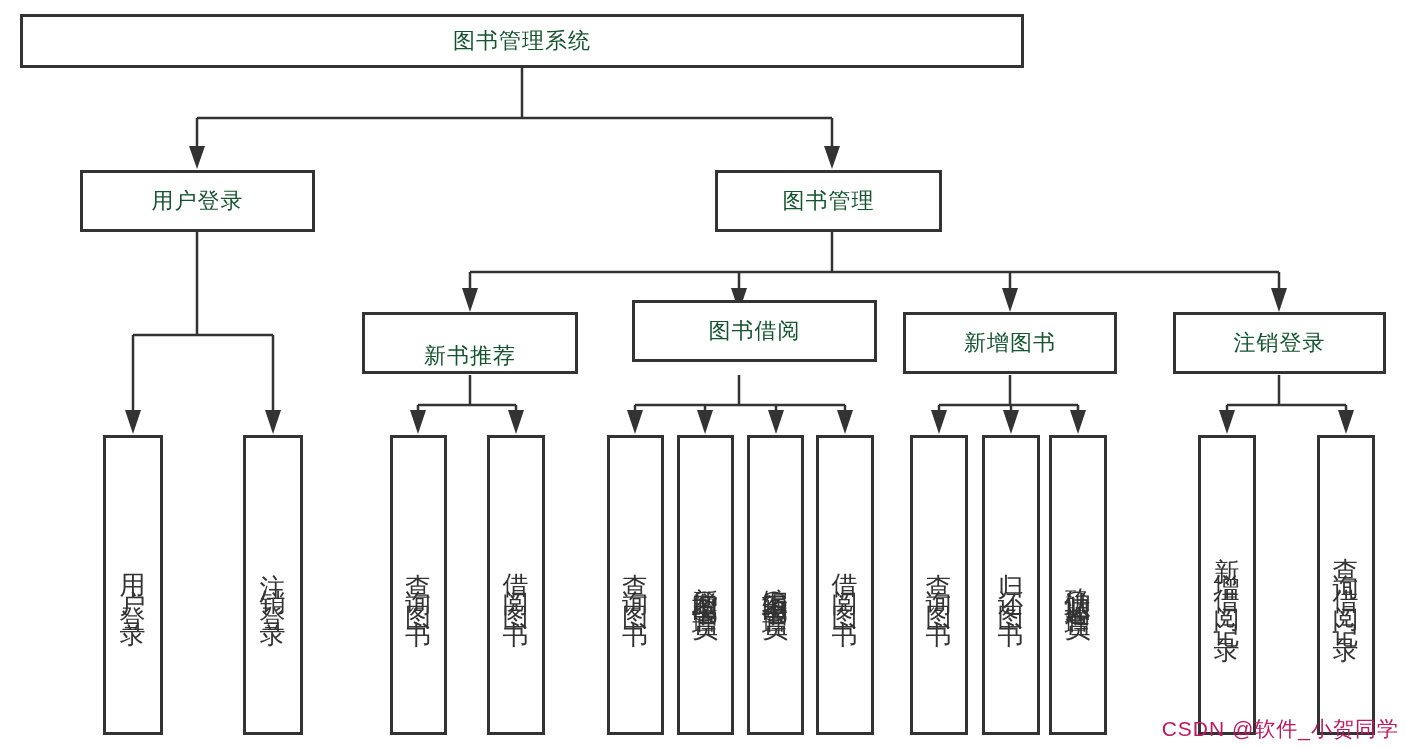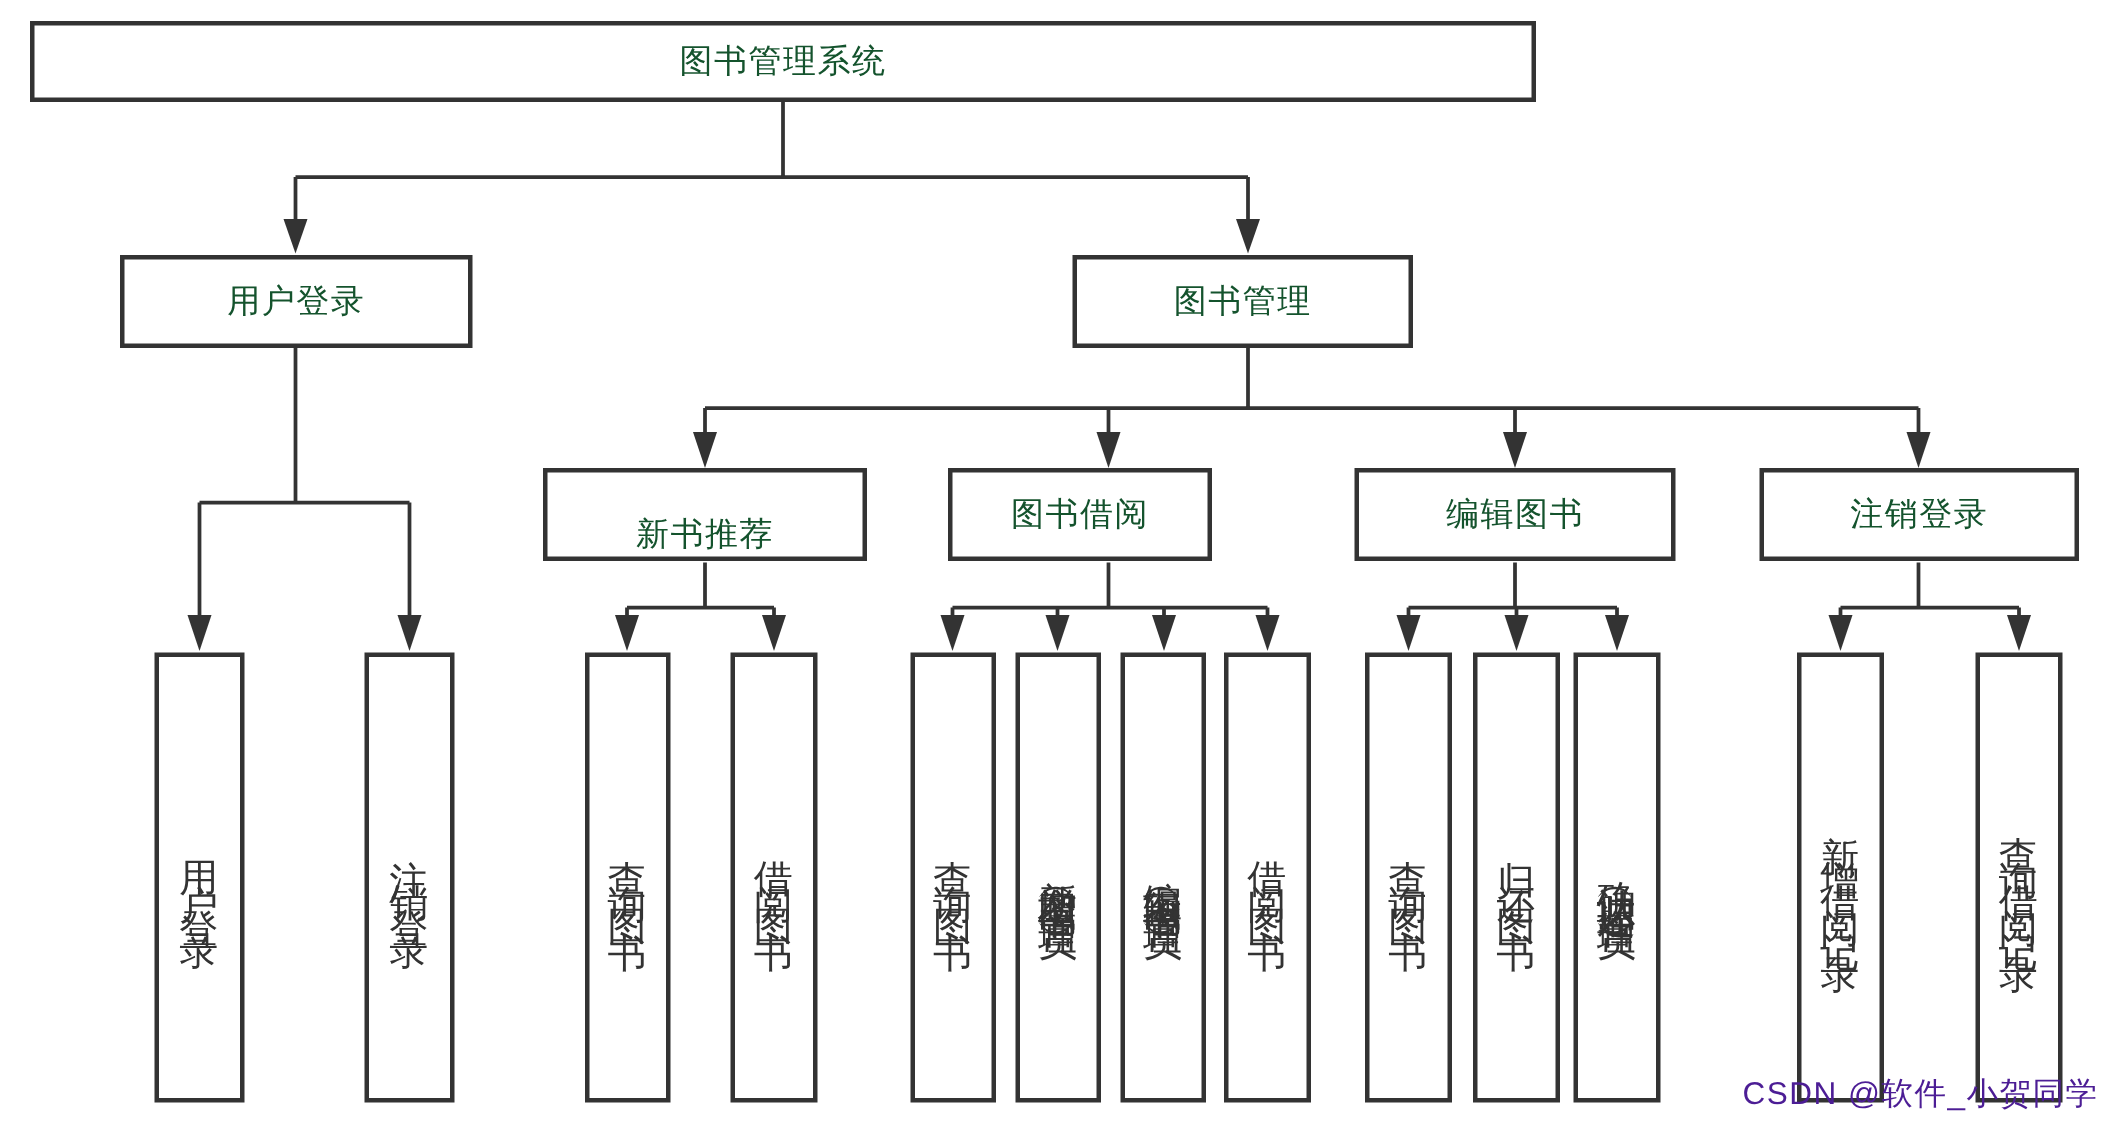--- a/index.html
+++ b/index.html
@@ -36,21 +36,21 @@
     font-size: 26px;
     line-height: 1;
     color: #333333;
     white-space: nowrap;
   }
   
   .n-root  { left: 20px;   top: 14px;  width: 1004px; height: 54px; }
   .n-l2a   { left: 80px;   top: 170px; width: 235px;  height: 62px; }
   .n-l2b   { left: 715px;  top: 170px; width: 227px;  height: 62px; }
   .n-l3a   { left: 362px;  top: 312px; width: 216px;  height: 62px; align-items: flex-end; }
-  .n-l3b   { left: 632px;  top: 312px; width: 176px;  height: 62px; }
+  .n-l3b   { left: 632px;  top: 300px; width: 245px;  height: 62px; }
   .n-l3c   { left: 903px;  top: 312px; width: 214px;  height: 62px; }
   .n-l3d   { left: 1173px; top: 312px; width: 213px;  height: 62px; }
   .leaf    { top: 435px; height: 300px; }
   .f-1a { left: 103px;  width: 60px; }
   .f-1b { left: 243px;  width: 60px; }
   .f-2a { left: 390px;  width: 57px; }
   .f-2b { left: 487px;  width: 58px; }
   .f-3a { left: 607px;  width: 57px; }
   .f-3b { left: 677px;  width: 57px; }
   .f-3c { left: 747px;  width: 57px; }
@@ -58,21 +58,21 @@
   .f-4a { left: 910px;  width: 58px; }
   .f-4b { left: 982px;  width: 58px; }
   .f-4c { left: 1049px; width: 58px; }
   .f-5a { left: 1198px; width: 58px; }
   .f-5b { left: 1317px; width: 58px; }
   #watermark {
     position: absolute;
     right: 6px;
     bottom: 4px;
     font-size: 21px;
-    color: #4c1d95;
+    color: #be185d;
     letter-spacing: 1px;
     white-space: nowrap;
   }
 </style>
 </head>
 <body>
 
 <div id="stage">
 
   <svg id="connectors" viewBox="0 0 1405 747" xmlns="http://www.w3.org/2000/svg">
@@ -117,21 +117,21 @@
     <span class="hlabel">图书管理</span>
   </div>
 
   <div class="box hbox n-l3a">
     <span class="hlabel">新书推荐</span>
   </div>
   <div class="box hbox n-l3b">
     <span class="hlabel">图书借阅</span>
   </div>
   <div class="box hbox n-l3c">
-    <span class="hlabel">编辑图书</span>
+    <span class="hlabel">新增图书</span>
   </div>
   <div class="box hbox n-l3d">
     <span class="hlabel">注销登录</span>
   </div>
 
   <div class="box vbox leaf f-1a">
     <span class="vlabel" style="letter-spacing: 16px;">用户登录</span>
   </div>
   <div class="box vbox leaf f-1b">
     <span class="vlabel" style="letter-spacing: 16px;">注销登录</span>

